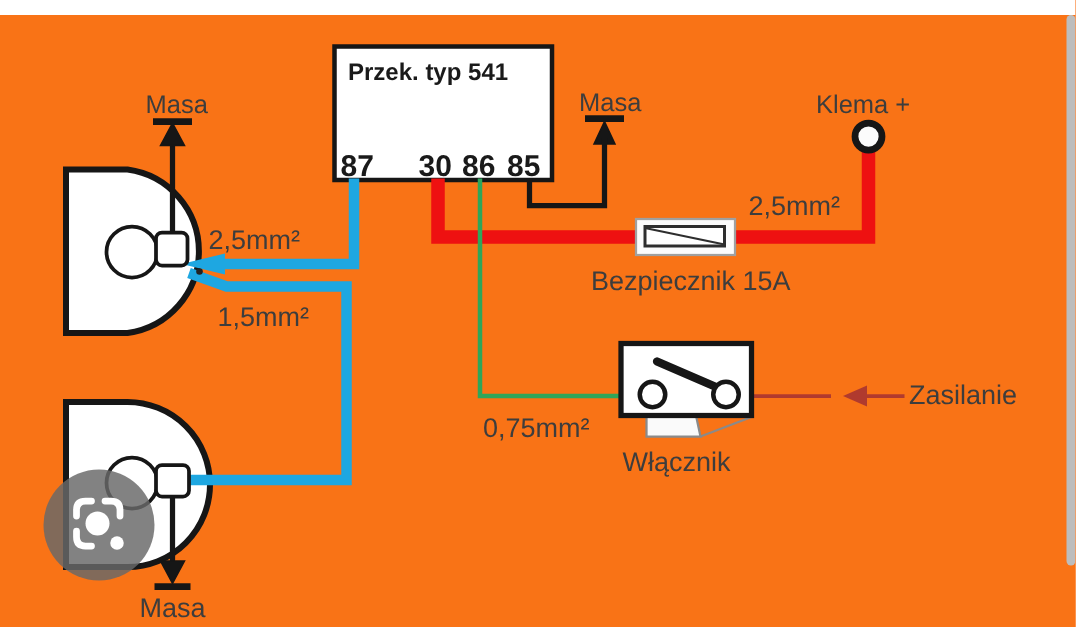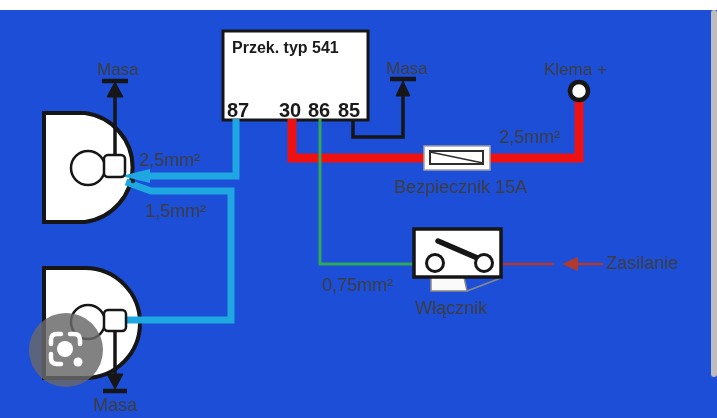--- a/index.html
+++ b/index.html
@@ -1,17 +1,17 @@
 <!DOCTYPE html>
 <html><head>
 <meta charset="utf-8">
 <style>
   html,body{margin:0;padding:0;}
   body{font-family:"Liberation Sans", sans-serif;}
-  .stage{position:relative;width:717px;height:418px;background:#1d4ed8;overflow:hidden;}
+  .stage{position:relative;width:717px;height:418px;background:#f97316;overflow:hidden;}
   .top-strip{position:absolute;left:0;top:0;width:717px;height:10px;background:#ffffff;}
   .scrollbar{position:absolute;right:0;top:10px;width:6px;height:367px;background:#bdbdbd;border-radius:3px;}
   svg{position:absolute;left:0;top:0;}
   text{font-family:"Liberation Sans", sans-serif;fill:#3d3d3d;}
   .bold{font-weight:bold;fill:#1a1a1a;}
 </style>
 </head>
 <body>
 
 <div class="stage">

